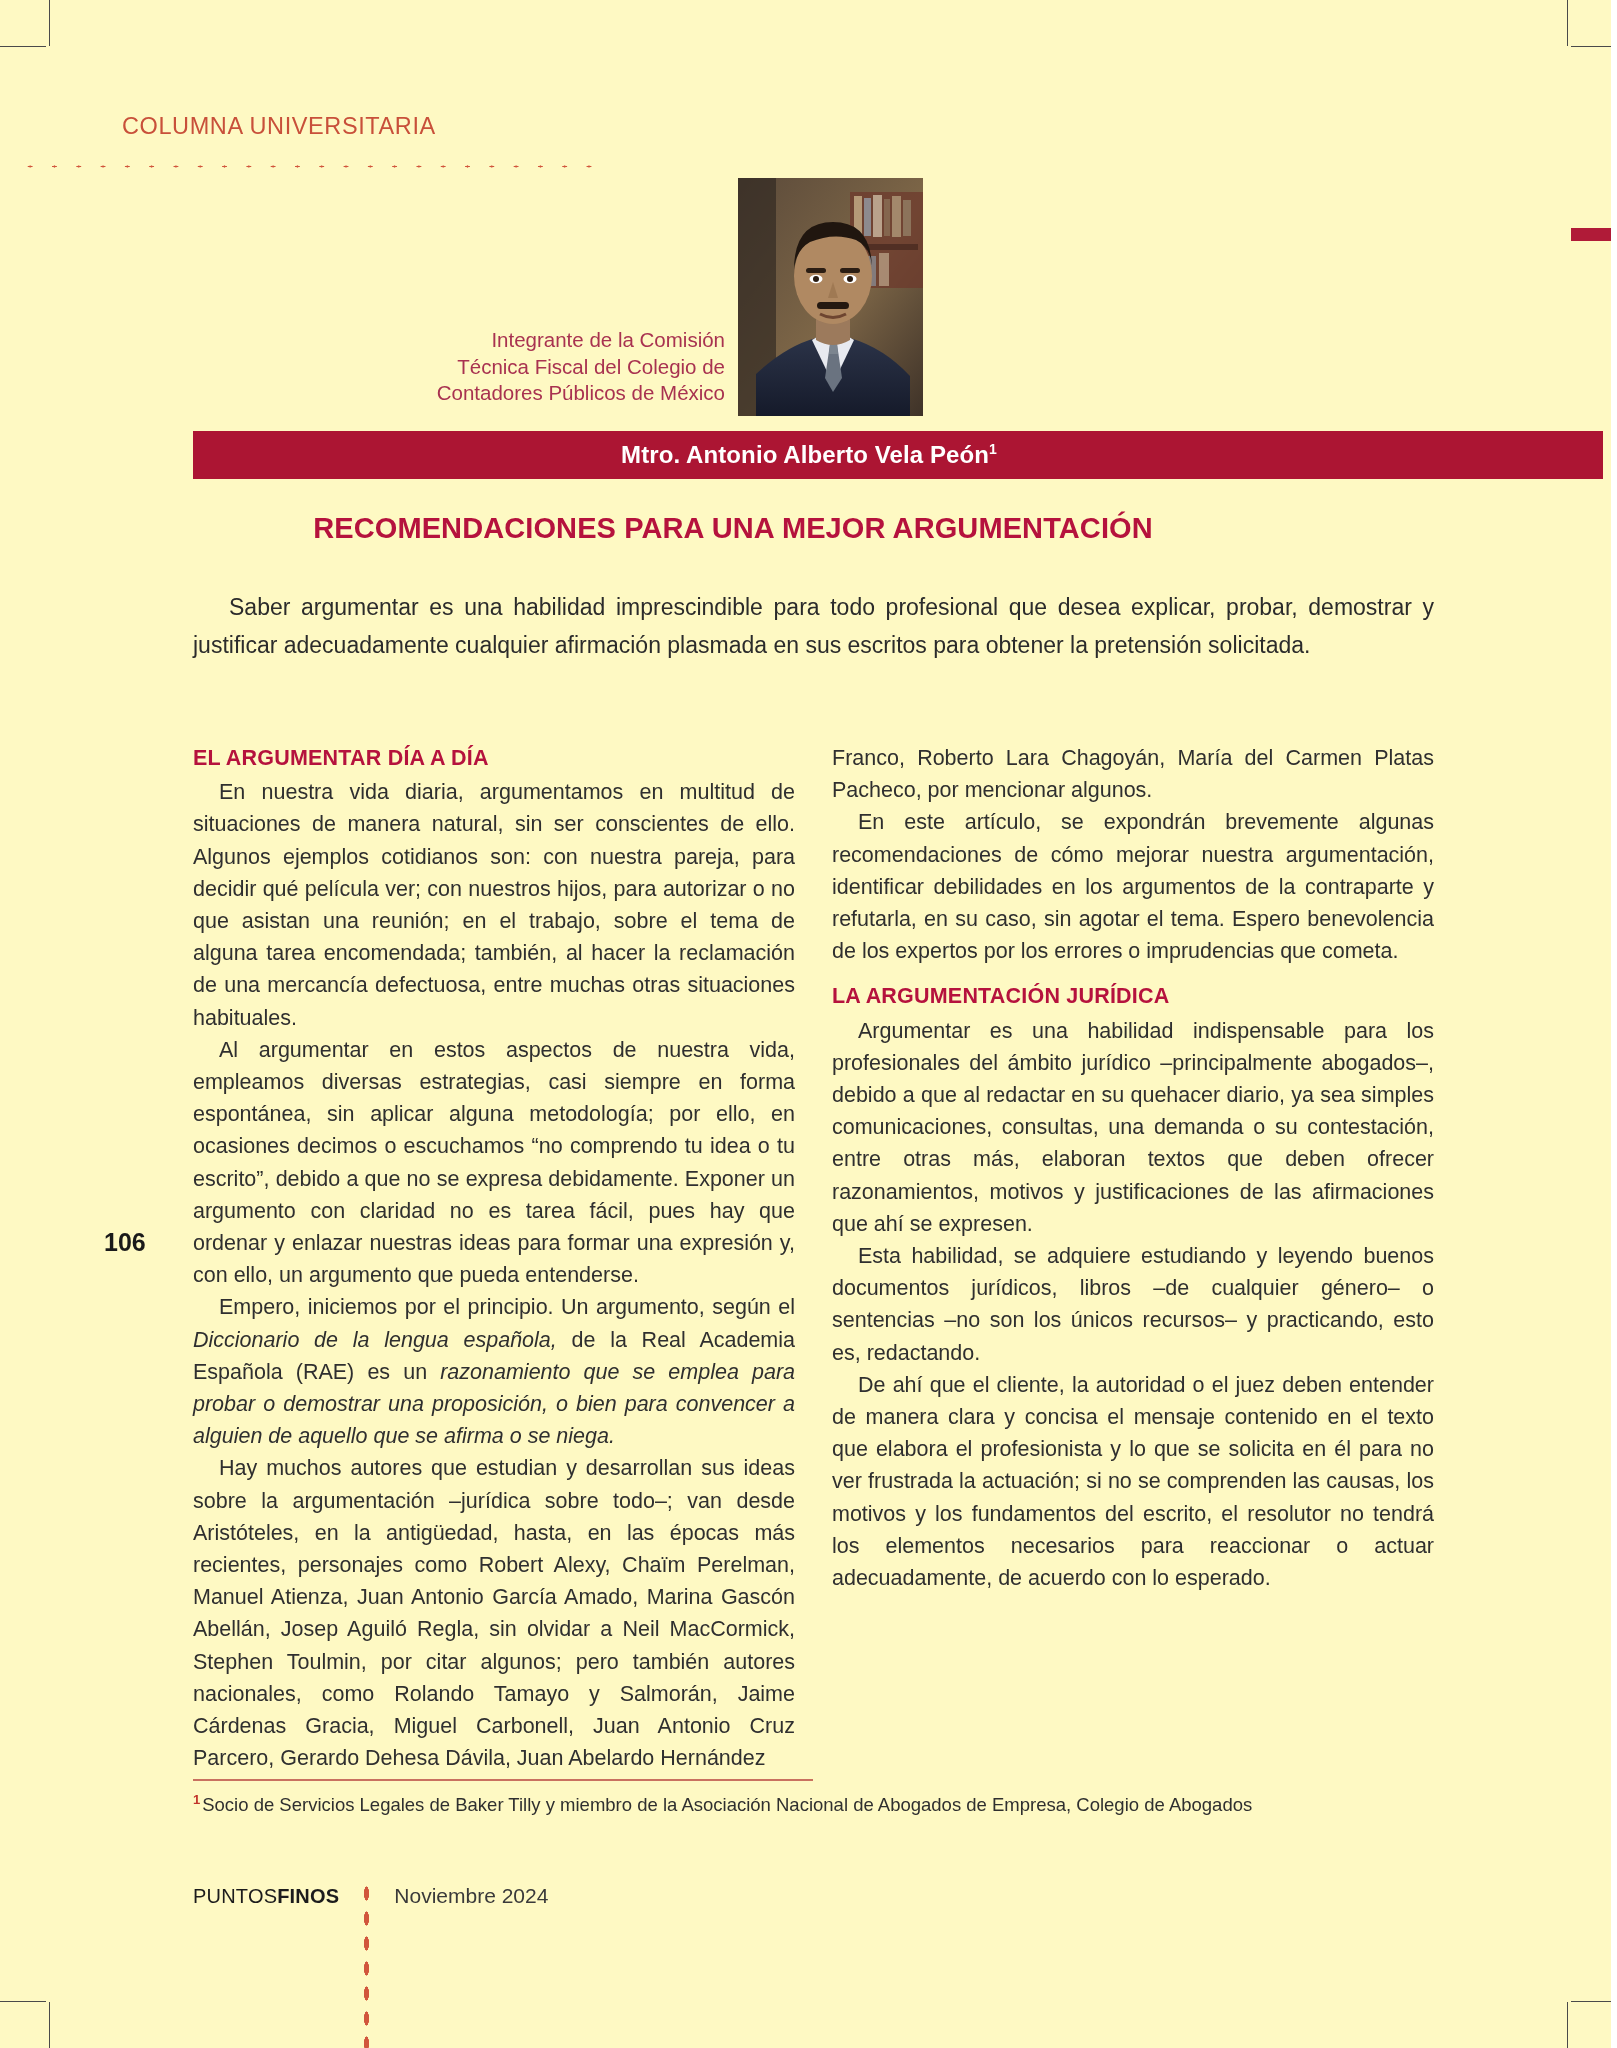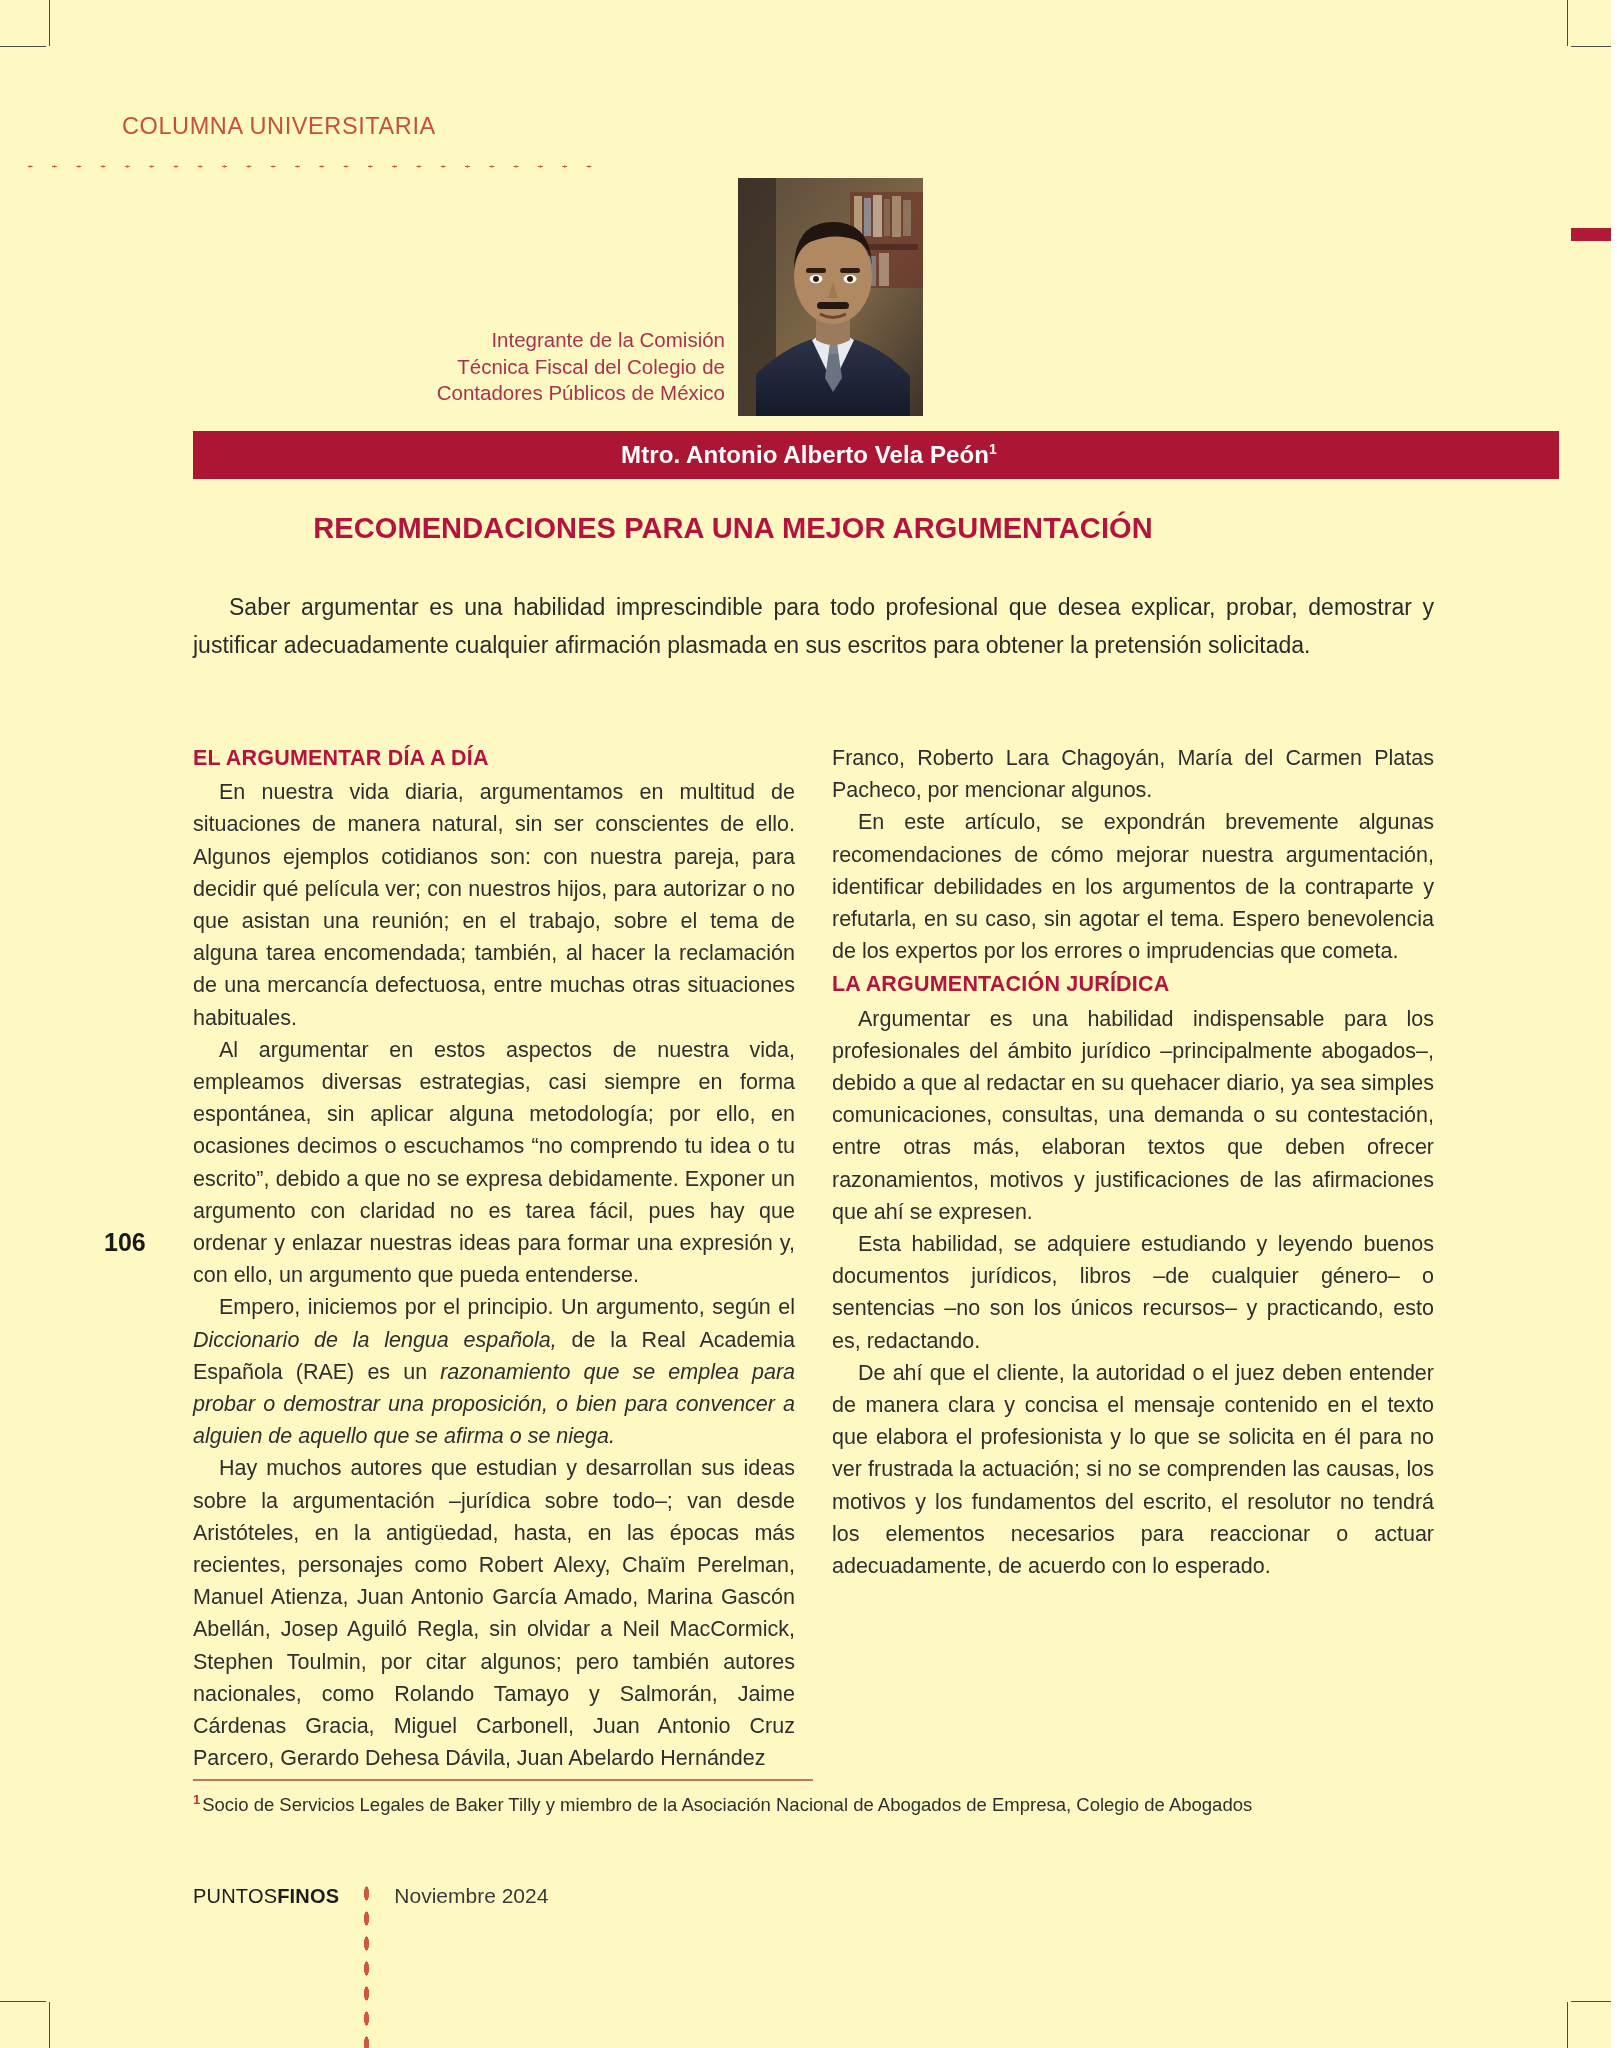--- a/index.html
+++ b/index.html
@@ -87,20 +87,21 @@
   }
 
   
   .byline-bar {
     position: absolute;
     left: 193px;
     top: 431px;
     width: 1366px;
     height: 48px;
     background: #ac1533;
+    padding-left: 44px;
   }
   .byline-text {
     position: absolute;
     left: 0;
     top: 0;
     width: 1232px;
     height: 48px;
     line-height: 48px;
     text-align: center;
     color: #ffffff;
@@ -160,21 +161,21 @@
   .col p.noindent { text-indent: 0; }
   .col h3 {
     margin: 0 0 2px 0;
     font-size: 21.5px;
     font-weight: bold;
     color: #b5123d;
     letter-spacing: 0.2px;
     text-indent: 0;
     text-align: left;
   }
-  .col h3.spaced { margin-top: 1px; }
+  .col h3.spaced { margin-top: 13px; }
   .col em { font-style: italic; }
 
   
   .folio {
     position: absolute;
     left: 104px;
     top: 1228px;
     font-size: 25px;
     font-weight: bold;
     color: #1a1a1a;

